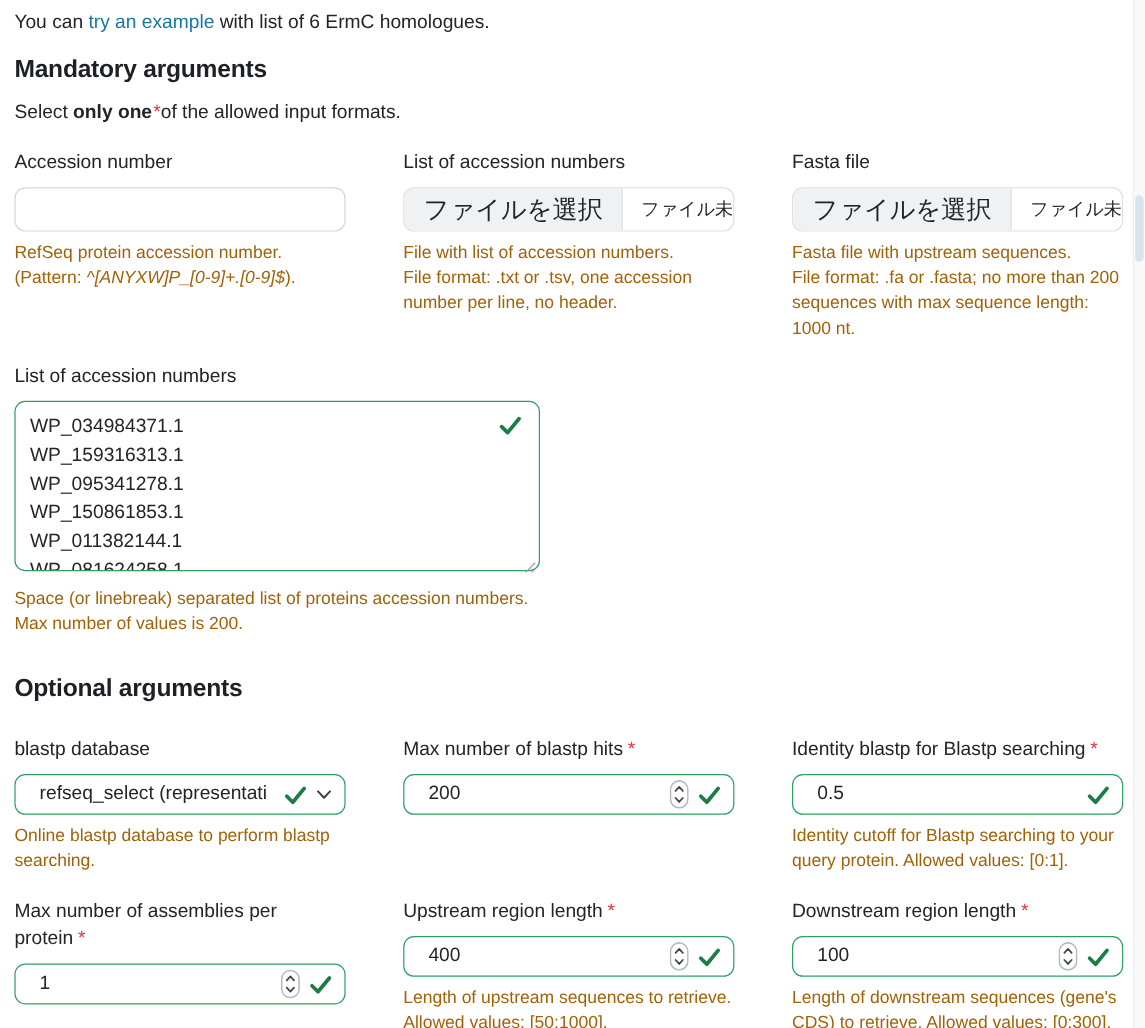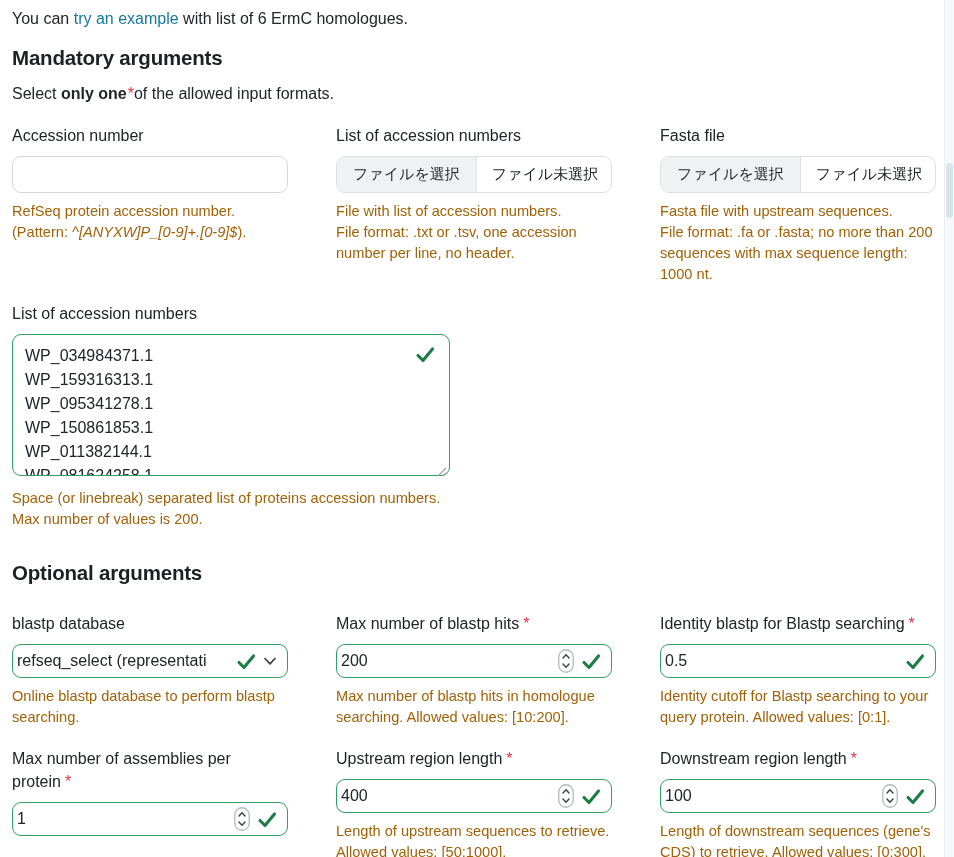--- a/index.html
+++ b/index.html
@@ -55,33 +55,33 @@
   }
 
   
   .filebox {
     width: 100%; height: 37px; display: flex; align-items: stretch;
     border: 1px solid #dde1e5; border-radius: 9px; overflow: hidden;
     background: #fff; cursor: pointer;
   }
   .filebtn {
     background: #f0f1f3; border: none; border-right: 1px solid #dde1e5;
-    padding: 0 16px; font-size: 15px; color: #1f2329;
+    padding: 0 16px; font-size: 21px; color: #1f2329;
     font-family: inherit; cursor: pointer; white-space: nowrap;
   }
   .filestatus {
     display: flex; align-items: center; padding: 0 15px;
     font-size: 15px; color: #212529; white-space: nowrap;
   }
 
   
   .control {
     width: 100%; height: 34px; display: flex; align-items: center;
     border: 1px solid #2f9e63; border-radius: 9px; background: #fff;
-    padding: 0 10px 0 4px; gap: 7px;
+    padding: 0 10px 0 20px; gap: 7px;
   }
   .control input {
     flex: 1; min-width: 0; border: none; outline: none; background: transparent;
     font-size: 16px; font-family: inherit; color: #212529; padding: 0;
   }
   .control .val-text {
     flex: 1; min-width: 0; overflow: hidden; white-space: nowrap;
     font-size: 16px; color: #212529;
   }
   .select-control { cursor: pointer; }
@@ -213,21 +213,20 @@
         <label class="flabel"><span>Max number of blastp hits</span><span class="req">*</span></label>
         <div class="control">
           <input type="text" value="200" style="">
           <svg class="icon-svg" width="16" height="24" viewBox="0 0 16 24">
               <use href="#stepper-glyph"></use>
             </svg>
           <svg class="icon-svg" width="20" height="20" viewBox="0 0 20 20">
               <use href="#check-glyph"></use>
             </svg>
         </div>
-        <div class="help">Max number of blastp hits in homologue searching. Allowed values: [10:200].</div>
       </div>
 
       <div class="cell">
         <label class="flabel"><span>Identity blastp for Blastp searching</span><span class="req">*</span></label>
         <div class="control">
           <input type="text" value="0.5" style="">
           <svg class="icon-svg" width="20" height="20" viewBox="0 0 20 20">
               <use href="#check-glyph"></use>
             </svg>
         </div>

